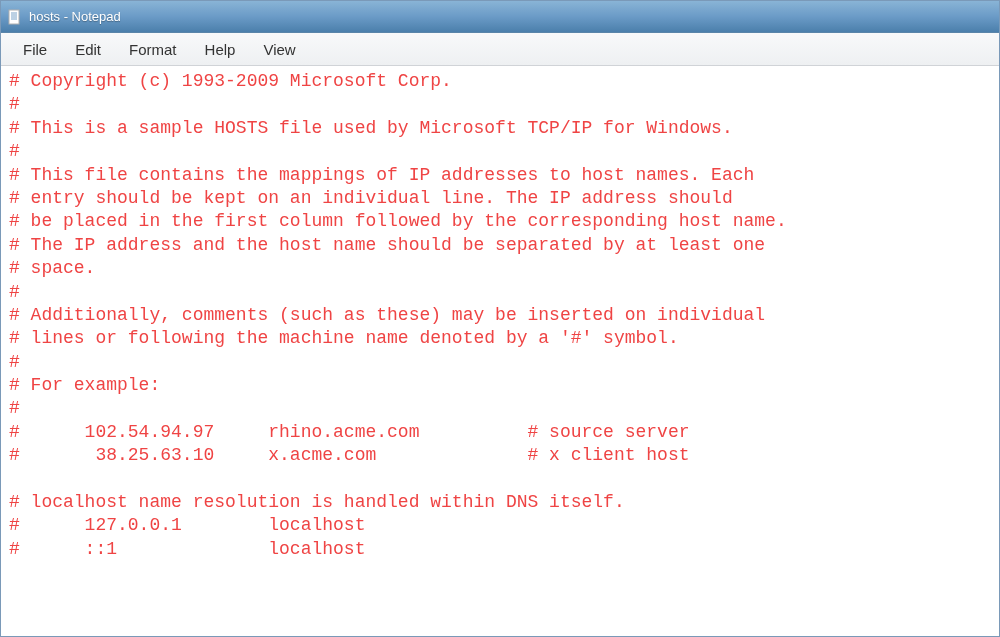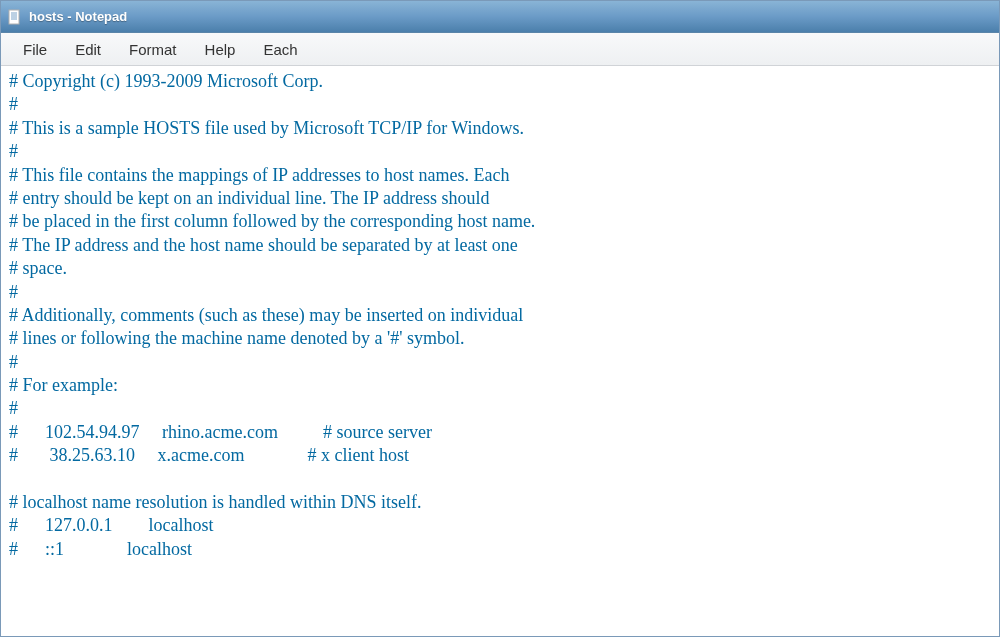--- a/index.html
+++ b/index.html
@@ -35,21 +35,21 @@
     }
     .titlebar-icon {
       width: 16px;
       height: 16px;
       margin-right: 6px;
       display: flex;
       align-items: center;
       justify-content: center;
     }
     .titlebar-text {
-      font-weight: bold;
+      font-weight: normal;
     }
     .menubar {
       height: 28px;
       background: linear-gradient(to bottom, #f8f9fa 0%, #eef0f2 100%);
       border-bottom: 1px solid #d0d3d7;
       display: flex;
       align-items: center;
       padding: 16px 8px;
       font-size: 15px;
       color: #222;
@@ -59,24 +59,24 @@
       cursor: default;
       color: #333;
     }
     .editor-area {
       flex: 1;
       background: #ffffff;
       padding: 4px 8px;
       overflow: auto;
     }
     .editor-content {
-      font-family: Liberation Serif, serif;
+      font-family: Liberation Mono, monospace;
       font-size: 18px;
       line-height: 1.3;
-      color: #0369a1;
+      color: #ef4444;
       white-space: pre;
       outline: none;
       border: none;
       width: 100%;
       min-height: 100%;
       caret-color: #000;
     }
     @keyframes blink {
       50% { opacity: 0; }
     }
@@ -96,21 +96,21 @@
       </svg>
     </span>
     <span class="titlebar-text">hosts - Notepad</span>
   </div>
 
   <div class="menubar">
     <div class="menu-item">File</div>
     <div class="menu-item">Edit</div>
     <div class="menu-item">Format</div>
     <div class="menu-item">Help</div>
-    <div class="menu-item">Each</div>
+    <div class="menu-item">View</div>
   </div>
 
   <div class="editor-area">
     <div class="editor-content" contenteditable="true" style=""># Copyright (c) 1993-2009 Microsoft Corp.
 #
 # This is a sample HOSTS file used by Microsoft TCP/IP for Windows.
 #
 # This file contains the mappings of IP addresses to host names. Each
 # entry should be kept on an individual line. The IP address should
 # be placed in the first column followed by the corresponding host name.

